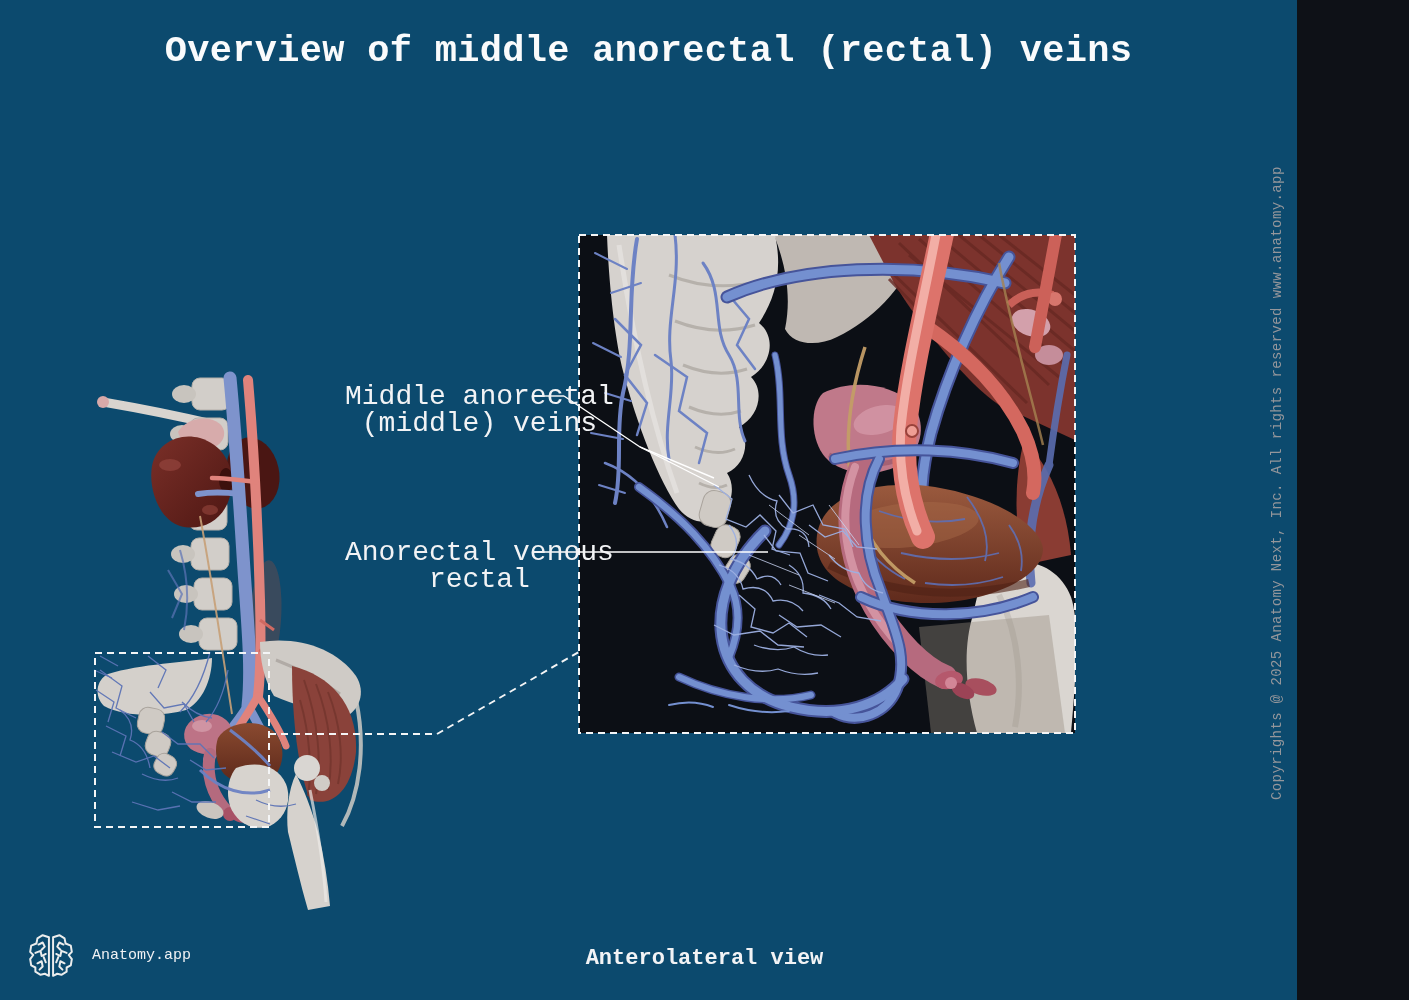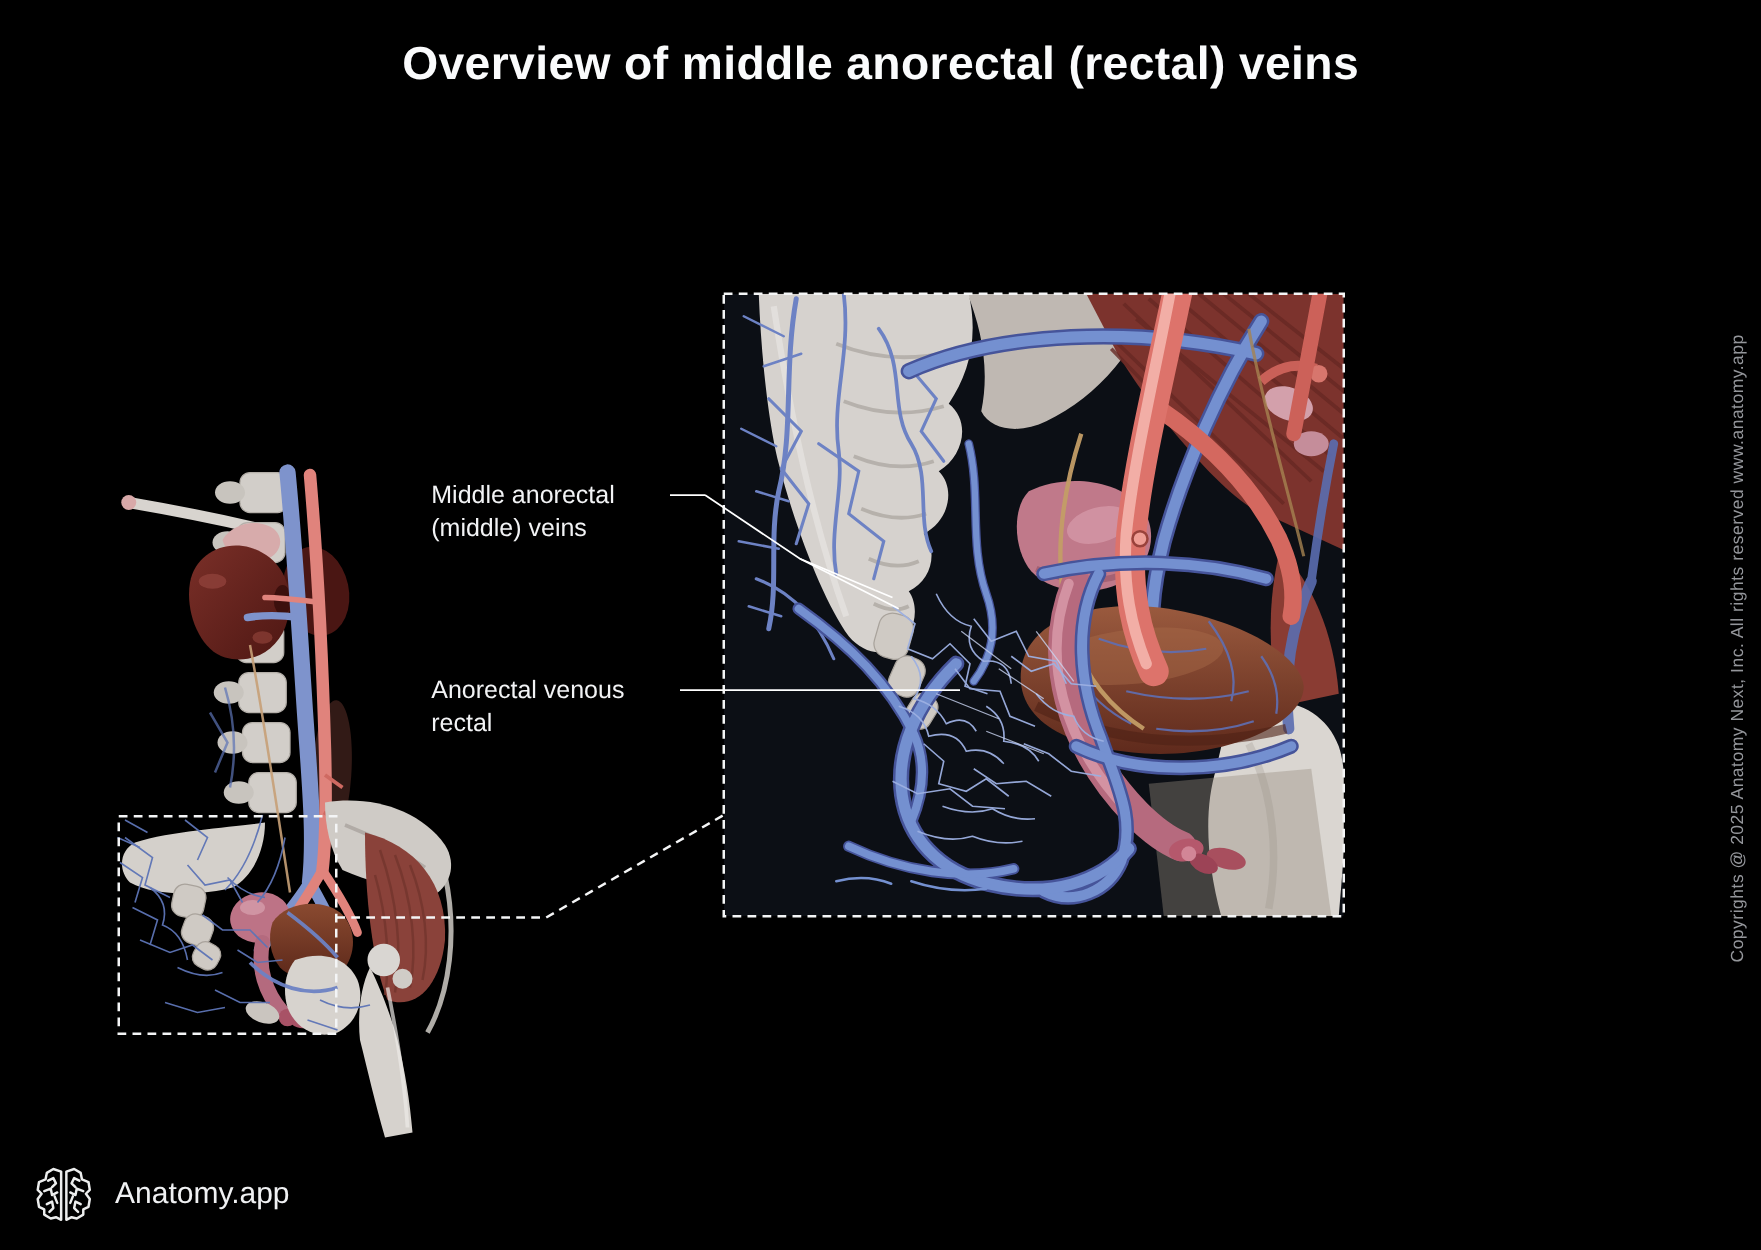--- a/index.html
+++ b/index.html
@@ -1,28 +1,28 @@
 <!DOCTYPE html>
 <html><head>
 <meta charset="utf-8">
 <style>
   html,body{margin:0;padding:0;background:#0e1117;}
-  .canvas{position:relative;width:1409px;height:1000px;background:#000000;overflow:hidden;
-          font-family:Liberation Sans, sans-serif;color:#f5f6f8;}
+  .canvas{position:relative;width:1297px;height:1000px;background:#0c4a6e;overflow:hidden;
+          font-family:Liberation Mono, monospace;color:#f5f6f8;}
   .abs{position:absolute;}
   .title{position:absolute;top:30px;left:0;width:100%;text-align:center;margin:0;
          font-size:37px;font-weight:700;letter-spacing:.3px;color:#fafbfc;}
-  .callout{position:absolute;font-size:20px;font-weight:500;line-height:27px;color:#f2f3f5;}
+  .callout{position:absolute;font-size:28px;font-weight:500;line-height:27px;color:#f2f3f5;text-align:center;}
   .callout-1{left:345px;top:383px;}
   .callout-2{left:345px;top:539px;}
   .overlay{position:absolute;left:0;top:0;pointer-events:none;}
   .dash{fill:none;stroke:#f4f5f6;stroke-width:2;stroke-dasharray:7 5;}
   .leader{fill:none;stroke:#ffffff;stroke-width:1.4;}
   .footer-brand{position:absolute;left:26px;top:932px;display:flex;align-items:center;gap:16px;}
-  .brand-name{font-size:24px;font-weight:400;color:#f0f1f3;}
+  .brand-name{font-size:15px;font-weight:400;color:#f0f1f3;}
   .view-label{position:absolute;left:0;top:946px;width:1409px;text-align:center;
               font-size:22px;font-weight:600;color:#f2f3f5;}
   .copyright{position:absolute;right:6px;top:238px;height:562px;width:22px;
              writing-mode:vertical-rl;transform:rotate(180deg);
              font-size:14px;letter-spacing:.4px;color:#94969b;text-align:center;white-space:nowrap;}
   svg{display:block;}
 </style>
 </head>
 <body>
 
@@ -349,16 +349,17 @@
           <path d="M12,12 L16,10 L18,14 L15,17"></path>
           <path d="M9,20 L14,18 L15,23 L19,21"></path>
           <path d="M11,30 L15,28 L16,33 L13,36"></path>
           <path d="M17,24 L19,29"></path>
         </g>
       </g>
     </svg>
     <span class="brand-name">Anatomy.app</span>
   </div>
 
+  <div class="view-label">Anterolateral view</div>
 
   <div class="copyright">Copyrights @ 2025 Anatomy Next, Inc. All rights reserved www.anatomy.app</div>
 
 </div>
 
 </body></html>

